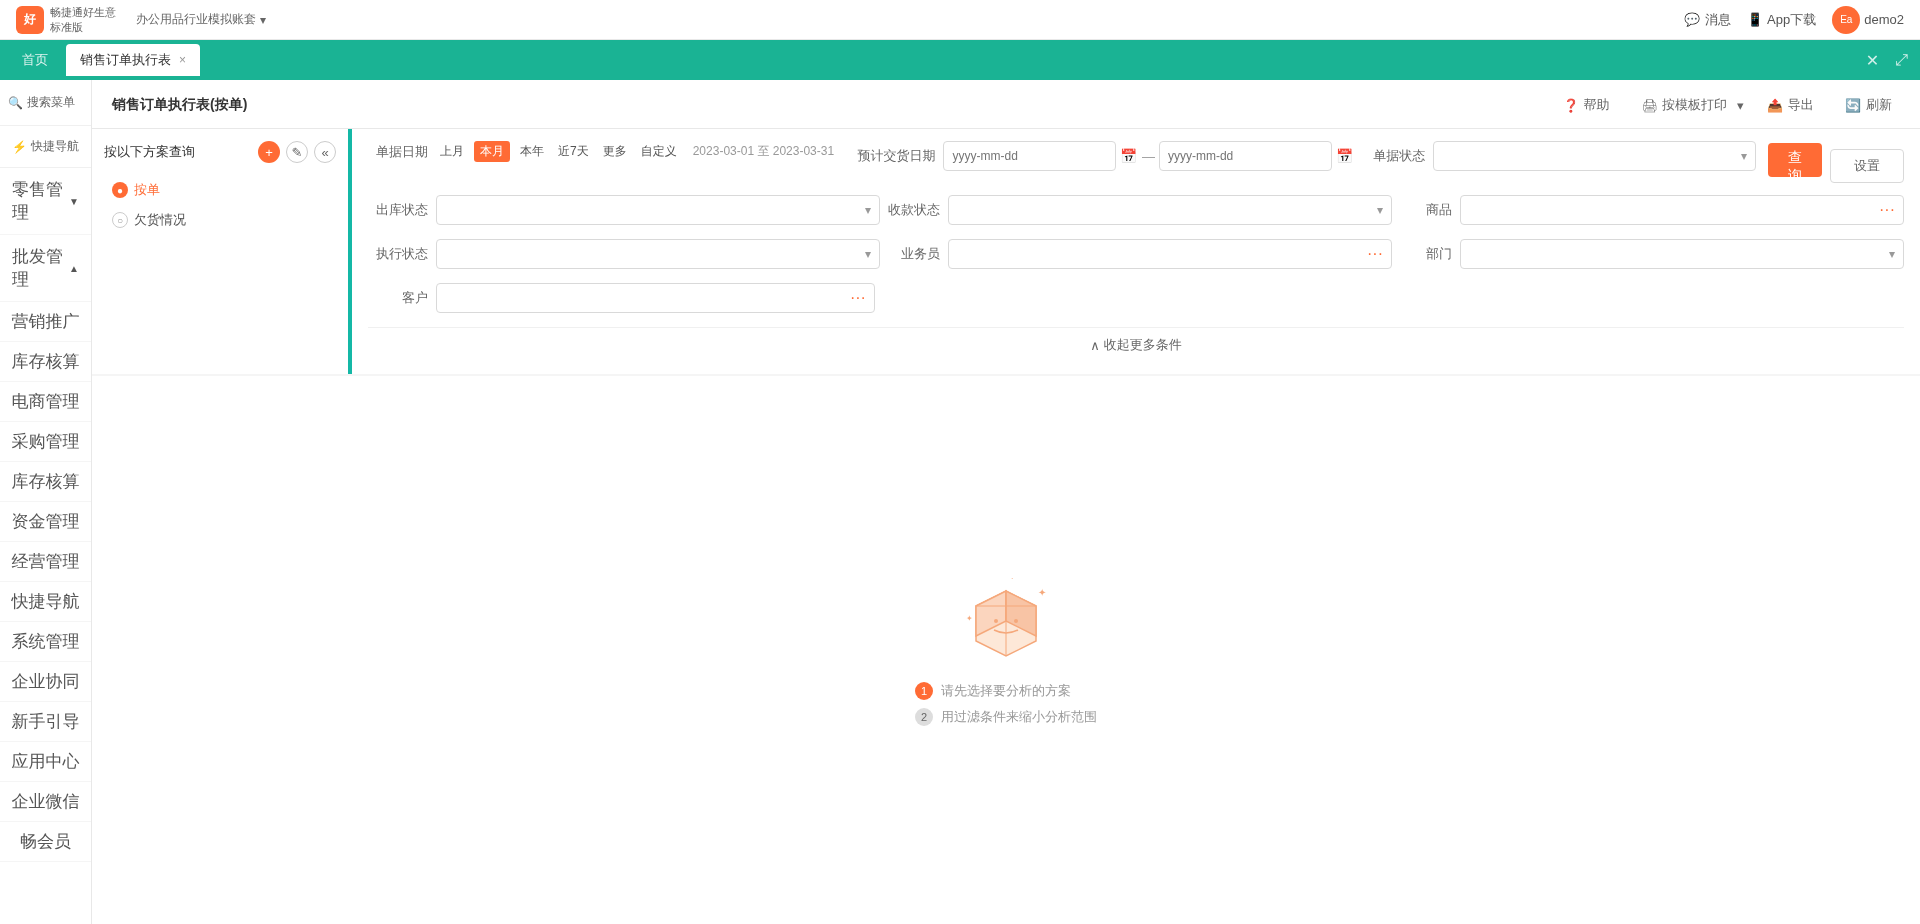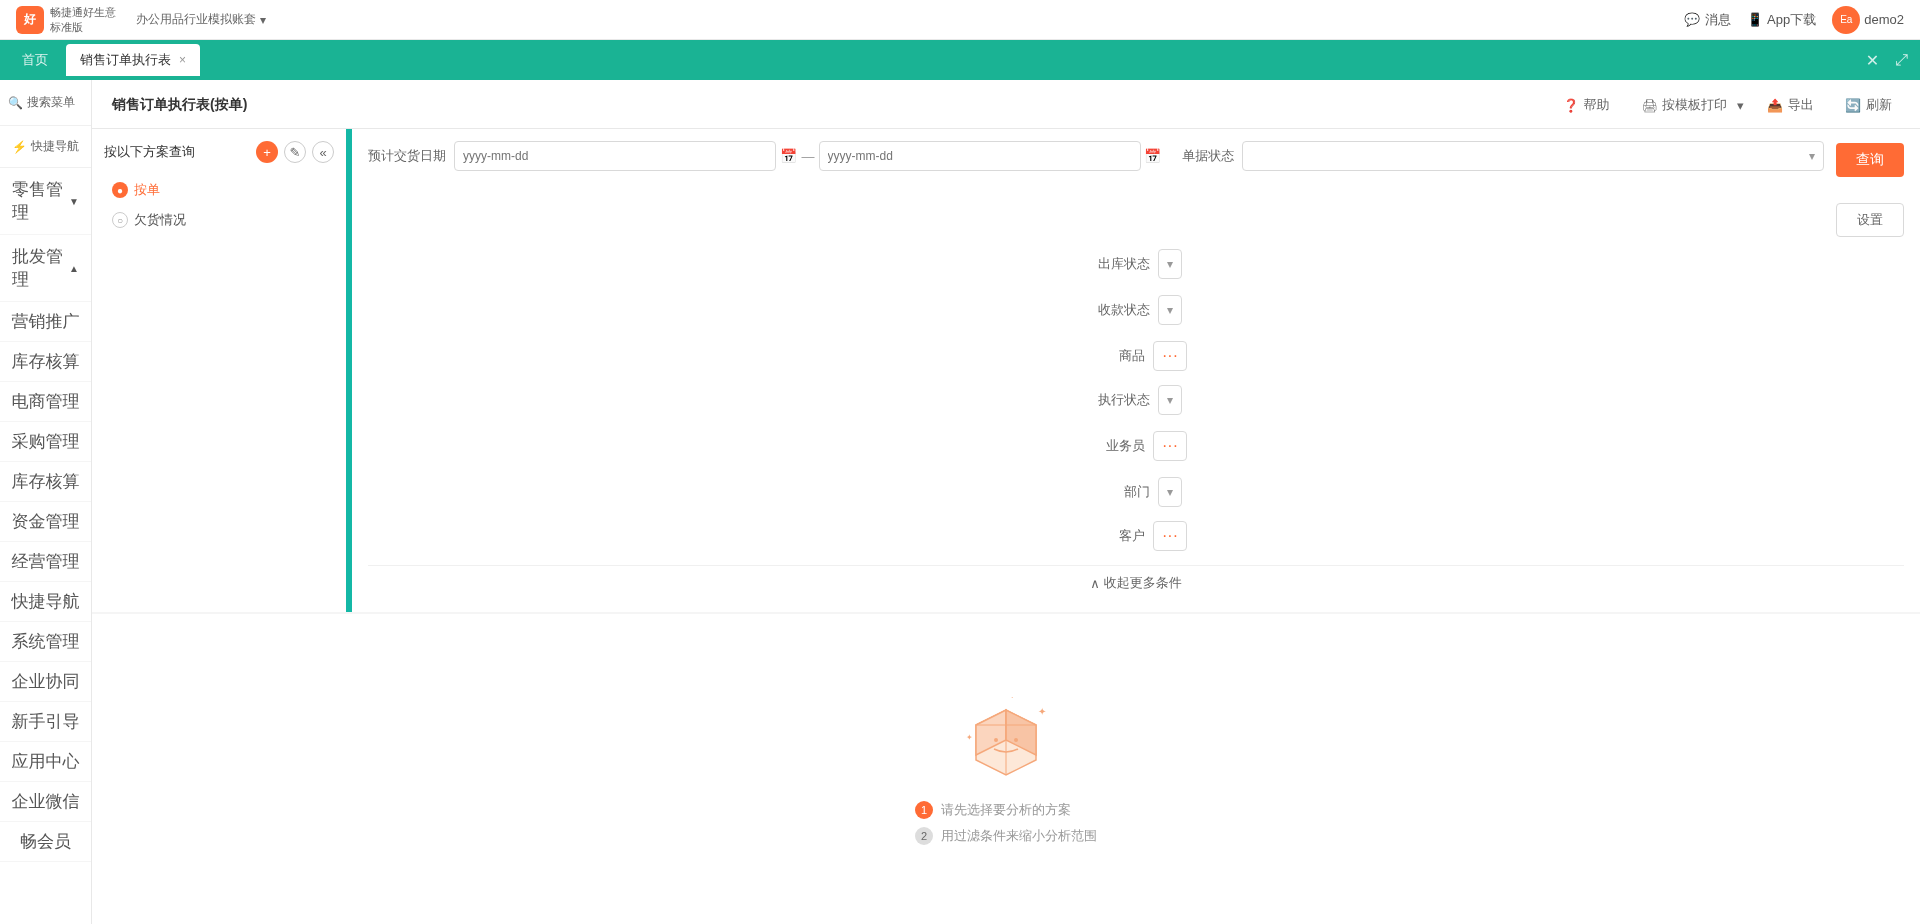--- a/index.html
+++ b/index.html
@@ -43,52 +43,52 @@
 
     
     .page-header { background: #fff; padding: 12px 20px 10px; border-bottom: 1px solid #e8e8e8; display: flex; align-items: center; justify-content: space-between; flex-shrink: 0; }
     .page-title { font-size: 14px; font-weight: 600; color: #333; }
     .page-actions { display: flex; align-items: center; gap: 16px; }
     .page-action-btn { display: flex; align-items: center; gap: 4px; font-size: 13px; color: #666; cursor: pointer; padding: 4px 8px; border: none; background: none; }
 
     
     .filter-panel { background: #fff; margin: 0; flex-shrink: 0; }
     .filter-layout { display: flex; }
-    .filter-left-sidebar { width: 260px; border-right: 6px solid #14b8a6; padding: 12px; flex-shrink: 0; }
+    .filter-left-sidebar { width: 260px; border-right: 4px solid #14b8a6; padding: 12px; flex-shrink: 0; }
     .filter-left-title { display: flex; align-items: center; justify-content: space-between; margin-bottom: 12px; }
     .filter-left-label { font-size: 13px; color: #333; font-weight: 500; }
     .filter-left-actions { display: flex; align-items: center; gap: 6px; }
     .filter-action-icon { width: 22px; height: 22px; border-radius: 50%; display: flex; align-items: center; justify-content: center; cursor: pointer; font-size: 13px; }
     .filter-action-icon.add { background: #ff6b35; color: #fff; }
     .filter-action-icon.edit { border: 1px solid #ccc; color: #666; }
     .filter-action-icon.collapse { border: 1px solid #ccc; color: #666; }
     .filter-nav-item { display: flex; align-items: center; gap: 6px; padding: 6px 8px; cursor: pointer; border-radius: 4px; font-size: 13px; color: #555; }
     .filter-nav-item.active { color: #ff6b35; }
     .filter-nav-dot { width: 16px; height: 16px; border-radius: 50%; display: flex; align-items: center; justify-content: center; font-size: 10px; }
     .filter-nav-dot.orange { background: #ff6b35; color: #fff; }
     .filter-nav-dot.gray { border: 1px solid #ccc; color: #999; }
-    .filter-row { display: flex; align-items: center; gap: 16px; margin-bottom: 14px; flex-direction: column; }
+    .filter-row { display: flex; align-items: flex-start; gap: 0; margin-bottom: 14px; }
     .filter-label { font-size: 13px; color: #666; white-space: nowrap; min-width: 60px; text-align: right; }
     .filter-select { flex: 1; height: 30px; border: 1px solid #d9d9d9; border-radius: 4px; padding: 0 8px; font-size: 13px; color: #333; background: #fff; cursor: pointer; display: flex; align-items: center; justify-content: space-between; }
     .filter-date-range { display: flex; align-items: center; gap: 4px; flex: 1; }
     .filter-date-input { flex: 1; height: 30px; border: 1px solid #d9d9d9; border-radius: 4px; padding: 0 8px; font-size: 12px; color: #999; background: #fff; }
     .filter-date-sep { color: #999; }
     .date-icon { color: #ff8c42; cursor: pointer; font-size: 14px; }
     .filter-date-presets { display: flex; align-items: center; gap: 6px; }
     .date-preset { font-size: 12px; color: #555; cursor: pointer; padding: 2px 4px; }
     .date-preset.active { background: #ff6b35; color: #fff; border-radius: 3px; padding: 2px 6px; }
     .date-range-info { font-size: 12px; color: #999; margin-left: 4px; }
     .filter-dots { color: #ff6b35; cursor: pointer; font-size: 16px; }
     .filter-chevron { color: #999; font-size: 12px; }
     .collapse-btn { display: flex; align-items: center; gap: 4px; font-size: 13px; color: #666; cursor: pointer; justify-content: center; padding: 8px; border-top: 1px solid #f0f0f0; margin-top: 4px; }
 
     
     .query-btn { background: #ff6b35; color: #fff; border: none; border-radius: 4px; padding: 6px 20px; font-size: 14px; cursor: pointer; height: 34px; }
     .settings-btn { background: none; border: 1px solid #d9d9d9; border-radius: 4px; padding: 6px 16px; font-size: 13px; color: #666; cursor: pointer; height: 34px; margin-top: 6px; width: 100%; }
-    .query-btn-group { display: flex; flex-direction: column; gap: 20px; flex-shrink: 0; padding-top: 2px; }
+    .query-btn-group { display: flex; flex-direction: row; gap: 8px; flex-shrink: 0; padding-top: 2px; }
 
     
     .empty-state { flex: 1; display: flex; flex-direction: column; align-items: center; justify-content: center; background: #fff; margin-top: 2px; }
     .empty-steps { list-style: none; padding: 0; }
     .empty-step { display: flex; align-items: center; gap: 8px; font-size: 13px; color: #999; margin-bottom: 8px; }
     .step-num { width: 18px; height: 18px; border-radius: 50%; background: #ddd; display: flex; align-items: center; justify-content: center; font-size: 11px; color: #666; flex-shrink: 0; }
     .step-num.active { background: #ff6b35; color: #fff; }
 
     
     .empty-box-svg { width: 100px; height: 100px; margin-bottom: 16px; }
@@ -261,20 +261,32 @@
           <div class="filter-nav-item">
             <div class="filter-nav-dot gray">○</div>
             <span>欠货情况</span>
           </div>
         </div>
 
         <div style="flex:1; padding: 12px 16px;">
 
           <div style="display:flex; align-items:flex-start; gap:12px; margin-bottom:12px;">
             <div style="display:flex;align-items:center;gap:8px;flex:2.2;">
+              <span class="filter-label">单据日期</span>
+              <div class="filter-date-presets">
+                <span class="date-preset">上月</span>
+                <span class="date-preset active">本月</span>
+                <span class="date-preset">本年</span>
+                <span class="date-preset">近7天</span>
+                <span class="date-preset">更多</span>
+                <span class="date-preset">自定义</span>
+              </div>
+              <span class="date-range-info">2023-03-01 至 2023-03-31</span>
+            </div>
+            <div style="display:flex;align-items:center;gap:8px;flex:2.2;">
               <span class="filter-label">预计交货日期</span>
               <div class="filter-date-range">
                 <input class="filter-date-input" type="text" placeholder="yyyy-mm-dd" style="">
                 <span class="date-icon">📅</span>
                 <span class="filter-date-sep">—</span>
                 <input class="filter-date-input" type="text" placeholder="yyyy-mm-dd" style="">
                 <span class="date-icon">📅</span>
               </div>
             </div>
             <div style="display:flex;align-items:center;gap:8px;flex:1.8;">

